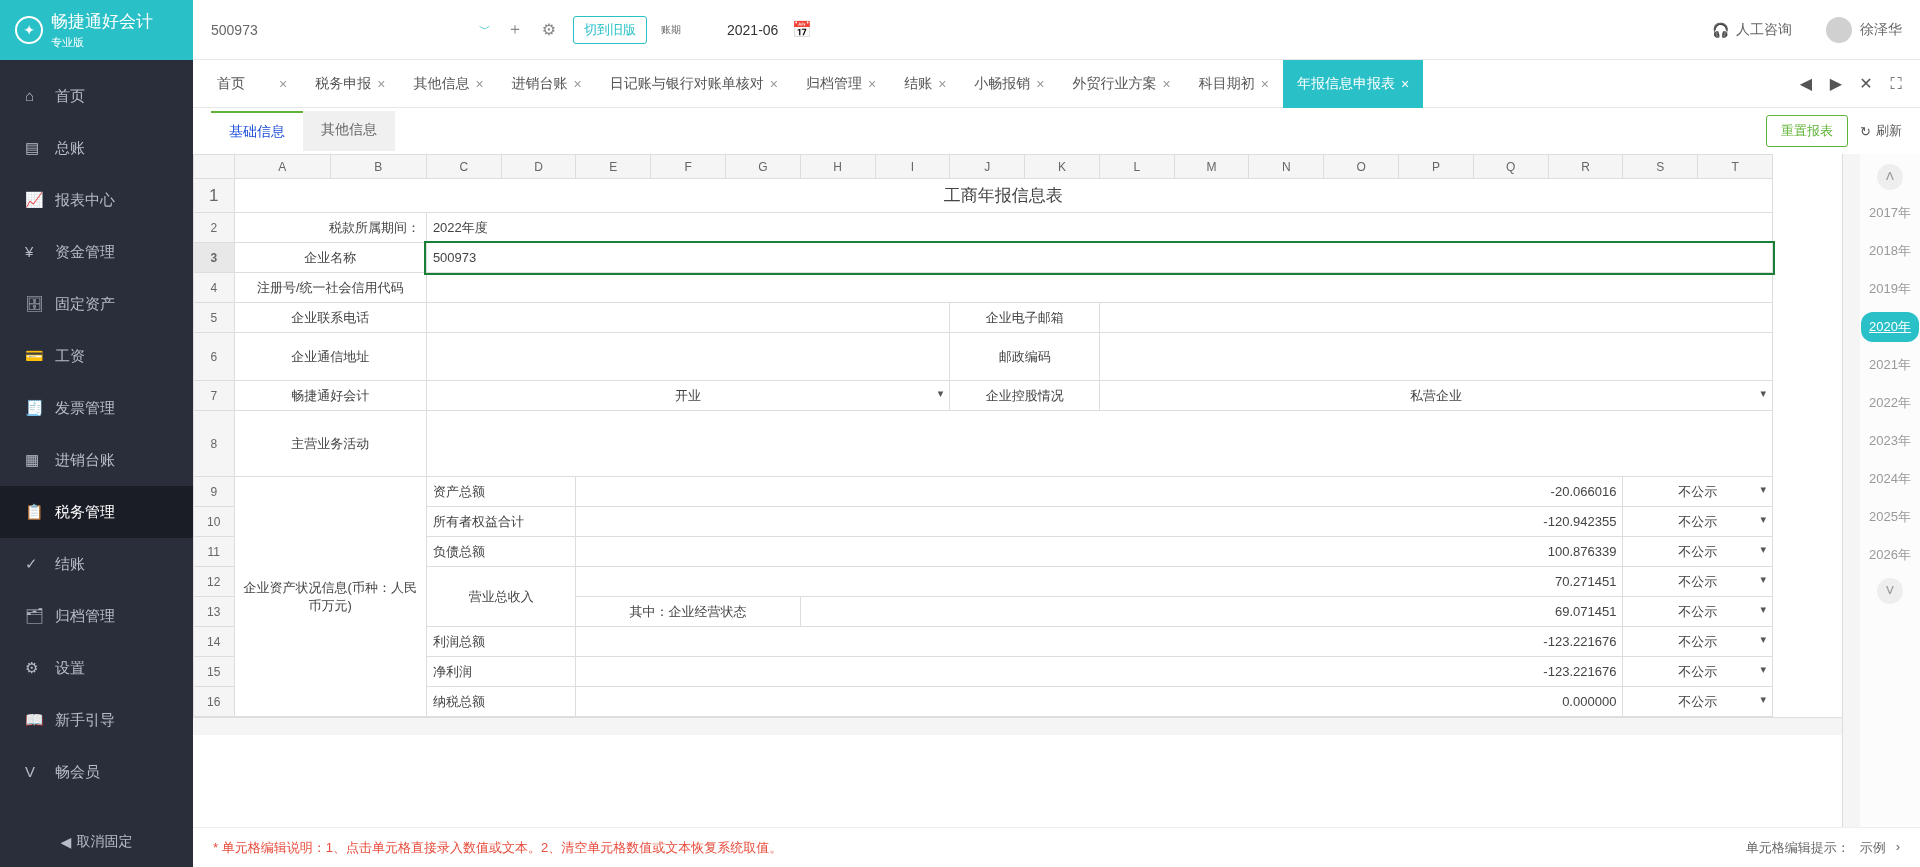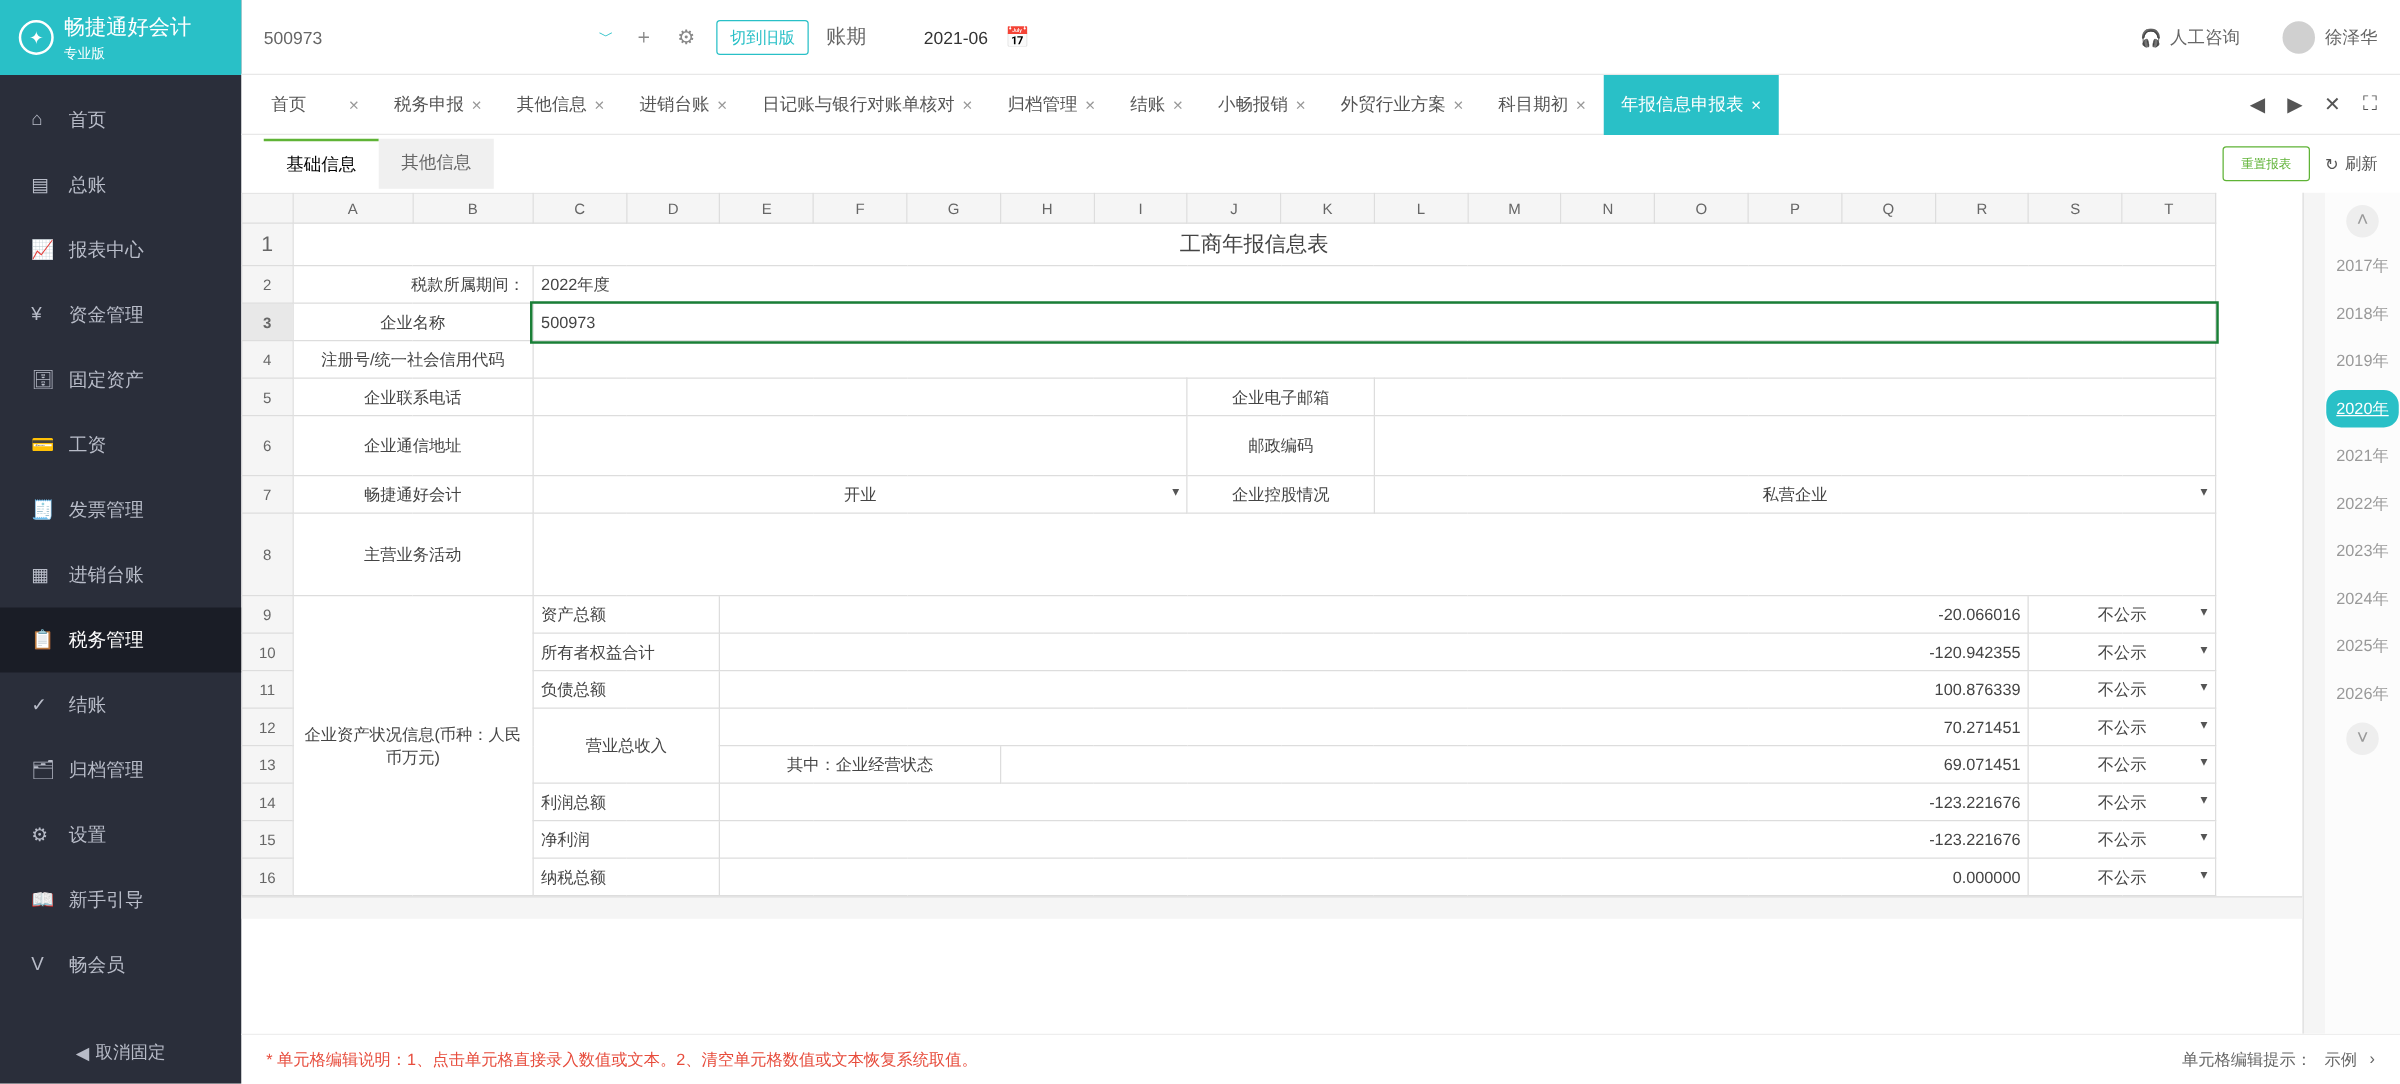--- a/index.html
+++ b/index.html
@@ -14,40 +14,40 @@
 .nav-item{display:flex;align-items:center;height:52px;padding:0 25px;gap:12px;cursor:pointer;font-size:15px;}
 .nav-item.active{background:#1a1d26;color:#fff;}
 .nav-icon{width:18px;height:18px;display:inline-block;}
 .pin-btn{height:50px;display:flex;align-items:center;justify-content:center;gap:5px;font-size:14px;cursor:pointer;}
 .main{flex:1;display:flex;flex-direction:column;}
 .topbar{height:60px;display:flex;align-items:center;padding:0 18px;border-bottom:1px solid #e8e8e8;gap:14px;}
 .company-sel{width:280px;height:32px;border:none;color:#666;font-size:14px;display:flex;align-items:center;justify-content:space-between;}
 .chevron{color:#29c0c7;font-size:12px;}
 .icon-btn{width:20px;height:20px;color:#888;cursor:pointer;display:flex;align-items:center;justify-content:center;}
 .old-ver{border:1px solid #29c0c7;color:#29c0c7;padding:4px 10px;border-radius:3px;font-size:13px;cursor:pointer;}
-.period-lbl{color:#666;font-size:16px;}
+.period-lbl{color:#666;font-size:10px;}
 .period-val{color:#333;font-size:14px;margin-left:32px;}
 .cal-icon{color:#29c0c7;}
 .spacer{flex:1;}
 .help{display:flex;align-items:center;gap:6px;color:#666;font-size:14px;cursor:pointer;}
 .user{display:flex;align-items:center;gap:8px;color:#666;font-size:14px;margin-left:20px;}
 .avatar{width:26px;height:26px;border-radius:50%;background:#d0d0d0;}
 .tabs{height:48px;display:flex;align-items:center;border-bottom:1px solid #e8e8e8;padding-left:10px;}
 .tab{padding:0 14px;height:48px;display:flex;align-items:center;gap:6px;font-size:14px;color:#555;cursor:pointer;}
 .tab .x{color:#999;font-size:14px;}
 .tab.active{background:#29c0c7;color:#fff;}
 .tab.active .x{color:#fff;}
 .tab-nav{display:flex;align-items:center;gap:2px;margin-left:auto;padding-right:10px;}
 .tab-nav span{width:28px;height:28px;display:flex;align-items:center;justify-content:center;cursor:pointer;color:#555;}
 .subtabs{height:46px;display:flex;align-items:center;padding:0 18px;justify-content:space-between;}
 .subtab-group{display:flex;}
 .subtab{padding:10px 18px;font-size:14px;color:#666;cursor:pointer;background:#f0f0f0;}
-.subtab.active{background:#fff;color:#000000;border-top:2px solid #5fb336;}
+.subtab.active{background:#fff;color:#1d4ed8;border-top:2px solid #5fb336;}
 .actions{display:flex;gap:12px;align-items:center;}
-.btn-reset{border:1px solid #5fb336;color:#5fb336;padding:6px 14px;border-radius:3px;font-size:10px;cursor:pointer;background:#fff;}
+.btn-reset{border:1px solid #5fb336;color:#5fb336;padding:6px 14px;border-radius:3px;font-size:13px;cursor:pointer;background:#fff;}
 .btn-refresh{color:#555;font-size:13px;cursor:pointer;display:flex;align-items:center;gap:5px;}
 .sheet-wrap{flex:1;display:flex;overflow:hidden;position:relative;}
 .sheet{flex:1;overflow:auto;position:relative;}
 .years{width:60px;background:#fcfcfc;display:flex;flex-direction:column;align-items:center;padding-top:10px;gap:8px;}
 .yr-nav{width:26px;height:26px;border-radius:50%;background:#eee;display:flex;align-items:center;justify-content:center;cursor:pointer;color:#999;}
 .yr{font-size:13px;color:#999;padding:6px 8px;cursor:pointer;border-radius:12px;}
 .yr.active{background:#29c0c7;color:#fff;text-decoration:underline;}
 table{border-collapse:collapse;width:1580px;table-layout:fixed;}
 .col-hdr th{background:#f5f5f5;border:1px solid #ddd;height:24px;font-size:12px;color:#666;font-weight:normal;}
 .row-hdr{background:#f5f5f5;border:1px solid #ddd;text-align:center;font-size:12px;color:#666;width:38px;}

